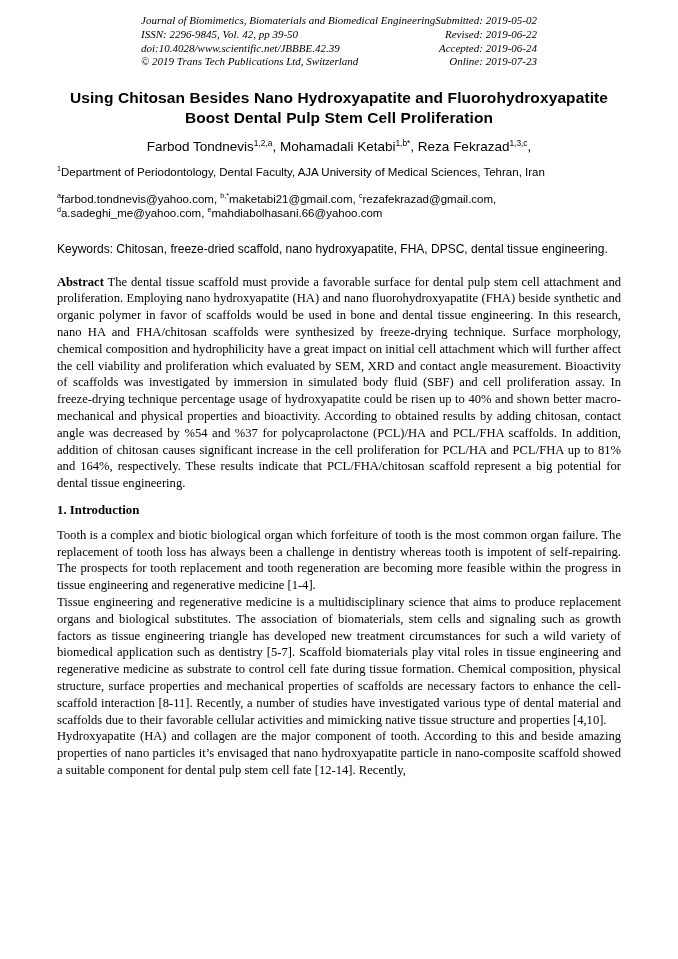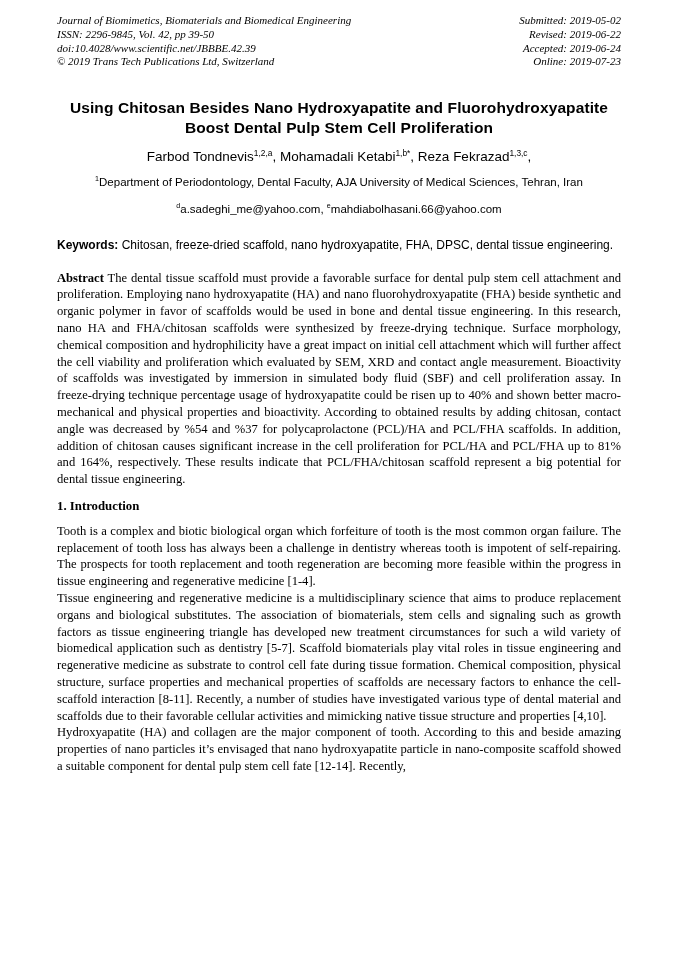--- a/index.html
+++ b/index.html
@@ -10,57 +10,57 @@
     box-sizing: border-box;
     margin: 0 auto;
     padding: 14px 57px 30px 57px;
     background: #ffffff;
     color: #000000;
     overflow: hidden;
   }
   
   .meta {
     display: flex;
-    justify-content: space-between;
+    justify-content: center;
     font: italic 11px/13.8px "Liberation Serif", serif;
   }
   .meta-right { text-align: right; white-space: nowrap; }
   .meta div { white-space: nowrap; }
   
   .title {
-    margin: 29px 0 0 0;
+    margin: 19px 0 0 0;
     font: bold 15.5px/19.5px "Liberation Sans", sans-serif;
     text-align: center;
     letter-spacing: 0.1px;
   }
   
   .authors {
     margin-top: 10px;
     font: 13.5px/19px "Liberation Sans", sans-serif;
     text-align: center;
   }
   sup.s {
     font-size: 62%;
     vertical-align: super;
     line-height: 0;
   }
   
   .aff, .emails {
     font: 11.5px/14px "Liberation Sans", sans-serif;
-    text-align: center;
+    text-align: left;
   }
   .aff { margin-top: 9px; }
   .emails { margin-top: 13px; }
   
   .keywords {
     margin-top: 22px;
     font: 12px/14.5px "Liberation Sans", sans-serif;
     text-align: justify;
   }
-  .keywords b { font-weight: bold; margin-top: 32px; }
+  .keywords b { font-weight: normal; margin-top: 32px; }
   
   .abstract {
     margin-top: 17px;
     font: 12.6px/16.8px "Liberation Serif", serif;
     text-align: justify;
   }
   .abstract b { font-weight: bold; }
   .section-heading {
     margin: 10px 0 0 0;
     font: bold 12.8px/16.8px "Liberation Serif", serif;
@@ -97,20 +97,21 @@
       <div>Boost Dental Pulp Stem Cell Proliferation</div>
     </h1>
 
   <div class="authors">
     <div><span><span>Farbod Tondnevis</span><sup class="s">1,2,a</sup><span>, </span></span><span><span>Mohamadali Ketabi</span><sup class="s">1,b*</sup><span>, </span></span><span><span>Reza Fekrazad</span><sup class="s">1,3,c</sup><span>,</span></span></div>
   </div>
 
   <div class="aff"><sup class="s">1</sup><span>Department of Periodontology, Dental Faculty, AJA University of Medical Sciences, Tehran, Iran</span></div>
 
   <div class="emails">
+    <div><span><sup class="s">a</sup><span>farbod.tondnevis@yahoo.com</span><span>, </span></span><span><sup class="s">b,*</sup><span>maketabi21@gmail.com</span><span>, </span></span><span><sup class="s">c</sup><span>rezafekrazad@gmail.com</span><span>,</span></span></div>
     <div><span><sup class="s">d</sup><span>a.sadeghi_me@yahoo.com</span><span>, </span></span><span><sup class="s">e</sup><span>mahdiabolhasani.66@yahoo.com</span><span></span></span></div>
   </div>
 
   <div class="keywords"><b>Keywords:</b><span> Chitosan, freeze-dried scaffold, nano hydroxyapatite, FHA, DPSC, dental tissue engineering.</span></div>
 
   <div class="abstract"><b>Abstract</b><span> The dental tissue scaffold must provide a favorable surface for dental pulp stem cell attachment and proliferation. Employing nano hydroxyapatite (HA) and nano fluorohydroxyapatite (FHA) beside synthetic and organic polymer in favor of scaffolds would be used in bone and dental tissue engineering. In this research, nano HA and FHA/chitosan scaffolds were synthesized by freeze-drying technique. Surface morphology, chemical composition and hydrophilicity have a great impact on initial cell attachment which will further affect the cell viability and proliferation which evaluated by SEM, XRD and contact angle measurement. Bioactivity of scaffolds was investigated by immersion in simulated body fluid (SBF) and cell proliferation assay. In freeze-drying technique percentage usage of hydroxyapatite could be risen up to 40% and shown better macro-mechanical and physical properties and bioactivity. According to obtained results by adding chitosan, contact angle was decreased by %54 and %37 for polycaprolactone (PCL)/HA and PCL/FHA scaffolds. In addition, addition of chitosan causes significant increase in the cell proliferation for PCL/HA and PCL/FHA up to 81% and 164%, respectively. These results indicate that PCL/FHA/chitosan scaffold represent a big potential for dental tissue engineering.</span></div>
 
   <h2 class="section-heading">1. Introduction</h2>
 
   <p class="body-para">Tooth is a complex and biotic biological organ which forfeiture of tooth is the most common organ failure. The replacement of tooth loss has always been a challenge in dentistry whereas tooth is impotent of self-repairing. The prospects for tooth replacement and tooth regeneration are becoming more feasible within the progress in tissue engineering and regenerative medicine [1-4].</p>

